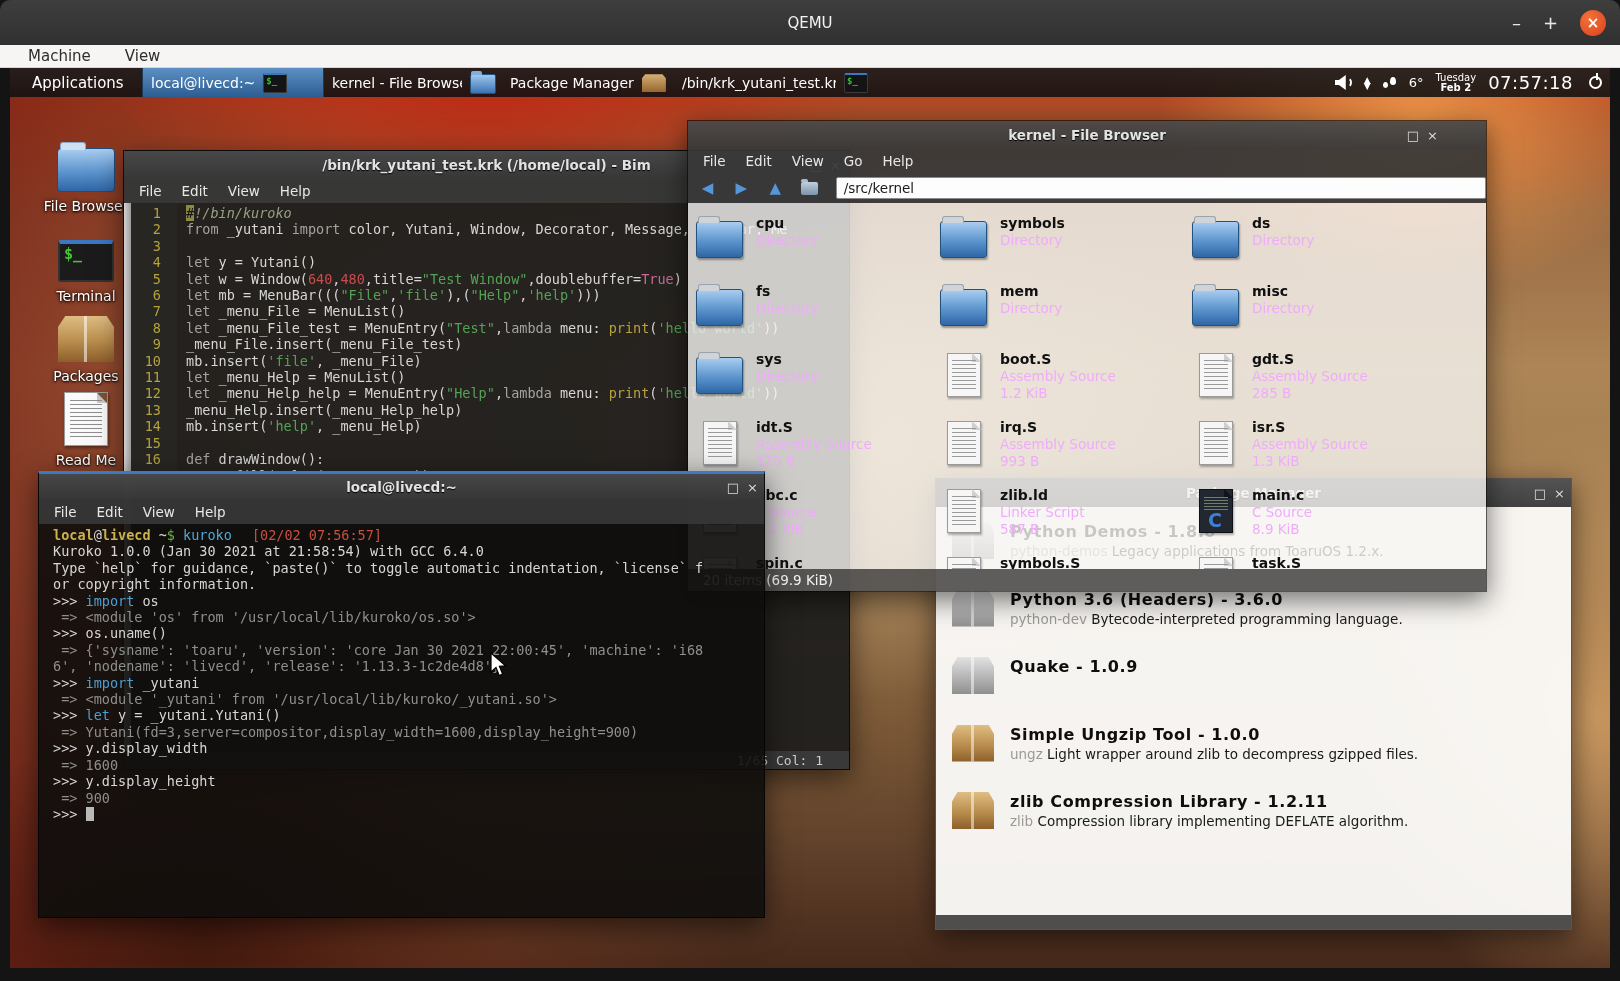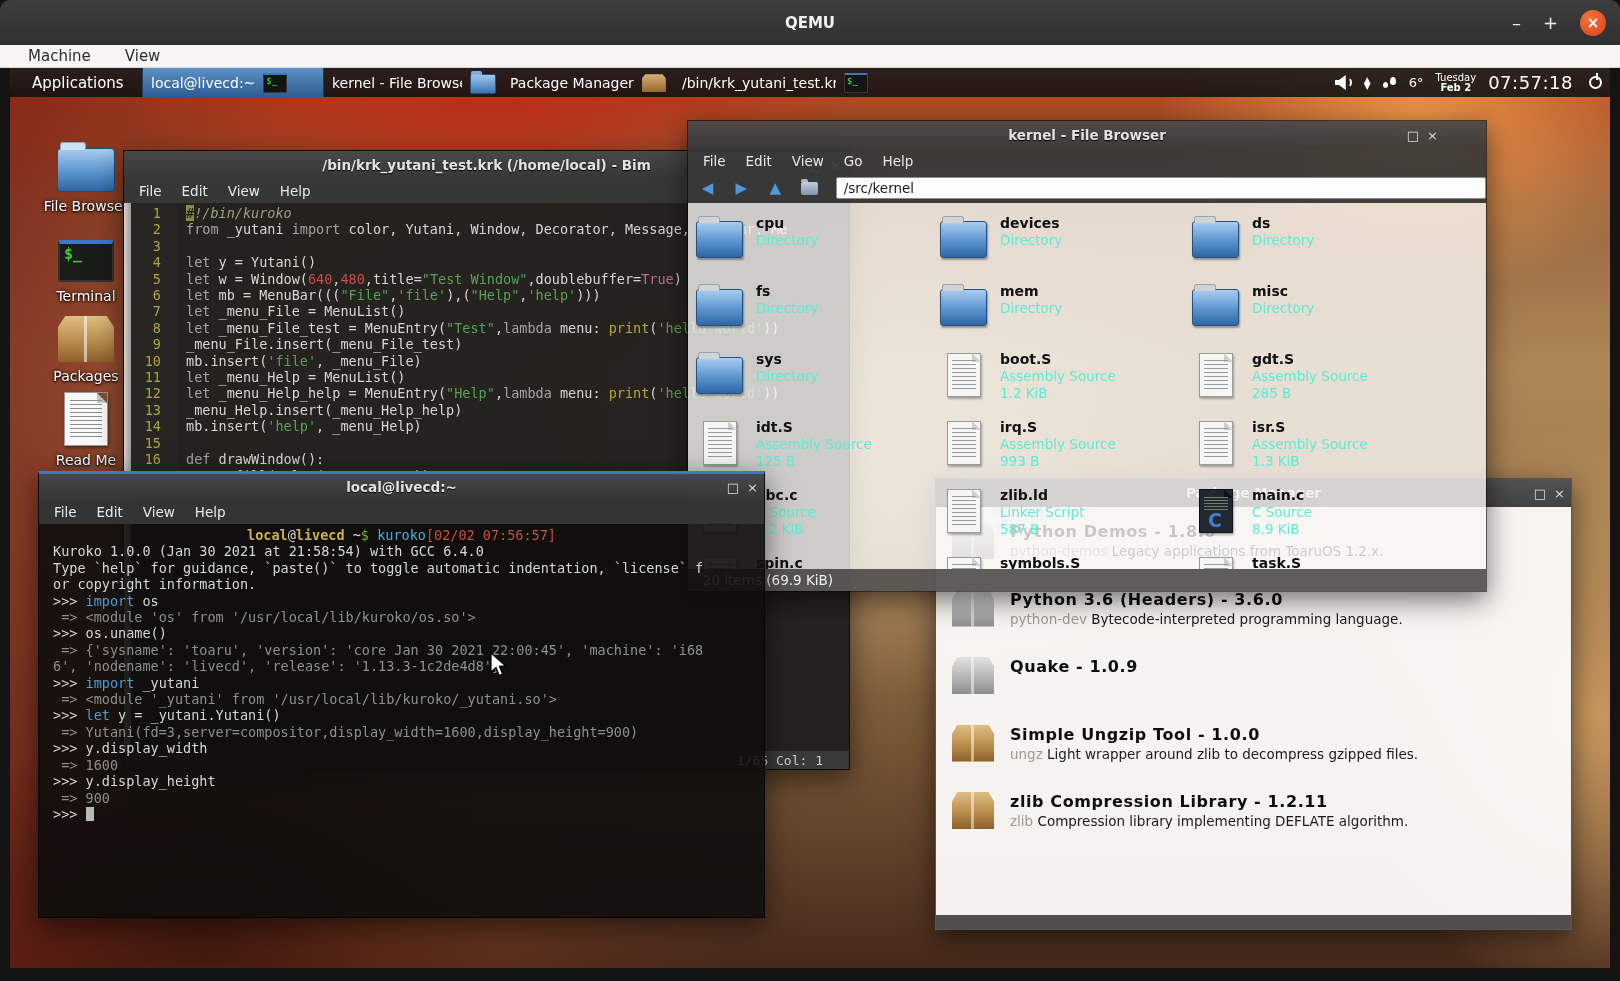--- a/index.html
+++ b/index.html
@@ -3,21 +3,21 @@
 <meta charset="utf-8">
 <style>
   html,body{margin:0;padding:0;background:#101010;}
   *{box-sizing:border-box;}
   .stage{position:relative;width:1620px;height:981px;overflow:hidden;
          font-family:"DejaVu Sans","Liberation Sans",sans-serif;background:#141414;}
   
   .qemu-titlebar{position:absolute;left:0;top:0;width:1620px;height:45px;
     background:linear-gradient(#3e3e3e,#303030);border-radius:10px 10px 0 0;
     display:flex;align-items:center;justify-content:center;}
-  .qemu-title{color:#f2f2f2;font-size:15px;font-weight:bold;}
+  .qemu-title{color:#f2f2f2;font-size:15px;font-weight:normal;}
   .qemu-btns{position:absolute;right:14px;top:0;height:45px;display:flex;align-items:center;gap:22px;}
   .qemu-btn{color:#e8e8e8;font-size:18px;line-height:1;cursor:default;}
   .qemu-close{width:26px;height:26px;border-radius:50%;background:radial-gradient(circle at 35% 30%,#f4713a,#d8431c);
     color:#fff;font-size:15px;display:flex;align-items:center;justify-content:center;font-weight:bold;}
   .qemu-menubar{position:absolute;left:0;top:45px;width:1620px;height:23px;background:#f6f5f3;
     display:flex;align-items:center;padding-left:28px;gap:34px;border-bottom:1px solid #d8d6d2;}
   .qemu-menu-item{font-size:15px;color:#2d2d2d;}
   
   .guest{position:absolute;left:10px;top:68px;width:1600px;height:900px;overflow:hidden;background:#7a5232;}
   .wallpaper{position:absolute;inset:0;
@@ -108,21 +108,21 @@
   .c-cur{background:#8a8a45;color:#151515;}
   .estatus{position:absolute;left:0;right:0;bottom:0;height:18px;background:rgba(58,58,58,.96);
     color:#cfcfcf;font-family:"DejaVu Sans Mono",monospace;font-size:13px;display:flex;align-items:center;justify-content:flex-end;padding-right:26px;}
   
   .terminal{left:28px;top:403px;width:727px;height:447px;background:rgba(14,13,12,.9);border-top:3px solid #3c79c4;}
   .terminal .mbar{top:26px;background:rgba(54,54,54,.96);}
   .terminal .tbar{height:26px;}
   .tcontent{position:absolute;left:0;right:0;top:50px;bottom:0;padding:3px 14px;overflow:hidden;
     font-family:"DejaVu Sans Mono","Liberation Mono",monospace;font-size:13.5px;line-height:16.4px;white-space:pre;}
   .tline{display:block;color:#d6d6d6;}
-  .tline.flex{display:flex;justify-content:center;}
+  .tline.flex{display:flex;justify-content:flex-start;gap:20px;}
   .t-user{color:#cdb14c;font-weight:bold;}
   .t-plain{color:#d6d6d6;}
   .t-dollar{color:#6cb13c;}
   .t-cmd{color:#4fa8d8;}
   .t-ts{color:#c8503c;}
   .t-dim{color:#8f8f8f;}
   .t-kw{color:#4b9fd5;}
   .t-cursor{display:inline-block;width:8px;height:14px;background:#b9b9b9;vertical-align:-2px;}
   
   .fb{left:677px;top:52px;width:800px;height:472px;}
@@ -134,21 +134,21 @@
   .nav-btn.fold{color:#c9c9c9;}
   .nav-fold{width:17px;height:13px;background:linear-gradient(#bfcfdd,#7d93a8);border-radius:2px;position:relative;}
   .nav-fold:before{content:"";position:absolute;left:0;top:-3px;width:7px;height:3px;background:#a9bccc;border-radius:2px 2px 0 0;}
   .pathfield{margin-left:6px;width:652px;height:22px;background:#fdfdfd;border:1px solid #8a8a8a;border-radius:2px;
     display:flex;align-items:center;padding-left:7px;font-size:13.5px;color:#1a1a1a;}
   .fb-content{position:absolute;left:0;right:0;top:82px;bottom:22px;background:rgba(247,246,244,.80);
     overflow:hidden;padding:12px 0 0 8px;}
   .fb-grid{display:grid;grid-template-columns:244px 252px 296px;grid-auto-rows:68px;}
   .fitem{display:flex;gap:13px;align-items:flex-start;}
   .fname{font-size:14px;font-weight:bold;color:#101010;line-height:17px;}
-  .ftype,.fsize{font-size:13.5px;color:#5eead4;line-height:17px;}
+  .ftype,.fsize{font-size:13.5px;color:#f0abfc;line-height:17px;}
   .ic-folder{width:47px;height:37px;position:relative;margin-top:6px;background:linear-gradient(#a9cdf0 0%,#5b94cd 55%,#2f66a6 100%);
     border-radius:3px;border:1px solid #24527e;box-shadow:1px 2px 2px rgba(0,0,0,.35);}
   .ic-folder:before{content:"";position:absolute;left:1px;top:-6px;width:20px;height:6px;background:#cfd4d8;border:1px solid #9aa2ab;border-bottom:none;border-radius:3px 3px 0 0;}
   .ic-page{width:34px;height:44px;margin:2px 6px 0 7px;background:#f6f6f6;border:1px solid #9a9a9a;position:relative;box-shadow:1px 2px 2px rgba(0,0,0,.3);}
   .ic-page:before{content:"";position:absolute;right:-1px;top:-1px;border-style:solid;border-width:0 9px 9px 0;border-color:#cfcfcf transparent;}
   .ic-page .tl{position:absolute;left:4px;right:4px;top:6px;bottom:4px;
     background:repeating-linear-gradient(180deg,#9a9a9a 0 1px,transparent 1px 4px);}
   .ic-csrc{width:34px;height:44px;margin:2px 6px 0 7px;background:#23272f;border:1px solid #0e1116;position:relative;box-shadow:1px 2px 2px rgba(0,0,0,.3);}
   .ic-csrc:before{content:"";position:absolute;right:-1px;top:-1px;border-style:solid;border-width:0 9px 9px 0;border-color:#10131a transparent;}
   .ic-csrc .cl{position:absolute;left:4px;top:7px;width:24px;height:14px;
@@ -315,21 +315,21 @@
             <div class="fitem">
               <div class="ic-folder"></div>
               <div>
                 <div class="fname">cpu</div>
                 <div class="ftype">Directory</div>
               </div>
             </div>
             <div class="fitem">
               <div class="ic-folder"></div>
               <div>
-                <div class="fname">devices</div>
+                <div class="fname">symbols</div>
                 <div class="ftype">Directory</div>
               </div>
             </div>
             <div class="fitem">
               <div class="ic-folder"></div>
               <div>
                 <div class="fname">ds</div>
                 <div class="ftype">Directory</div>
               </div>
             </div>

